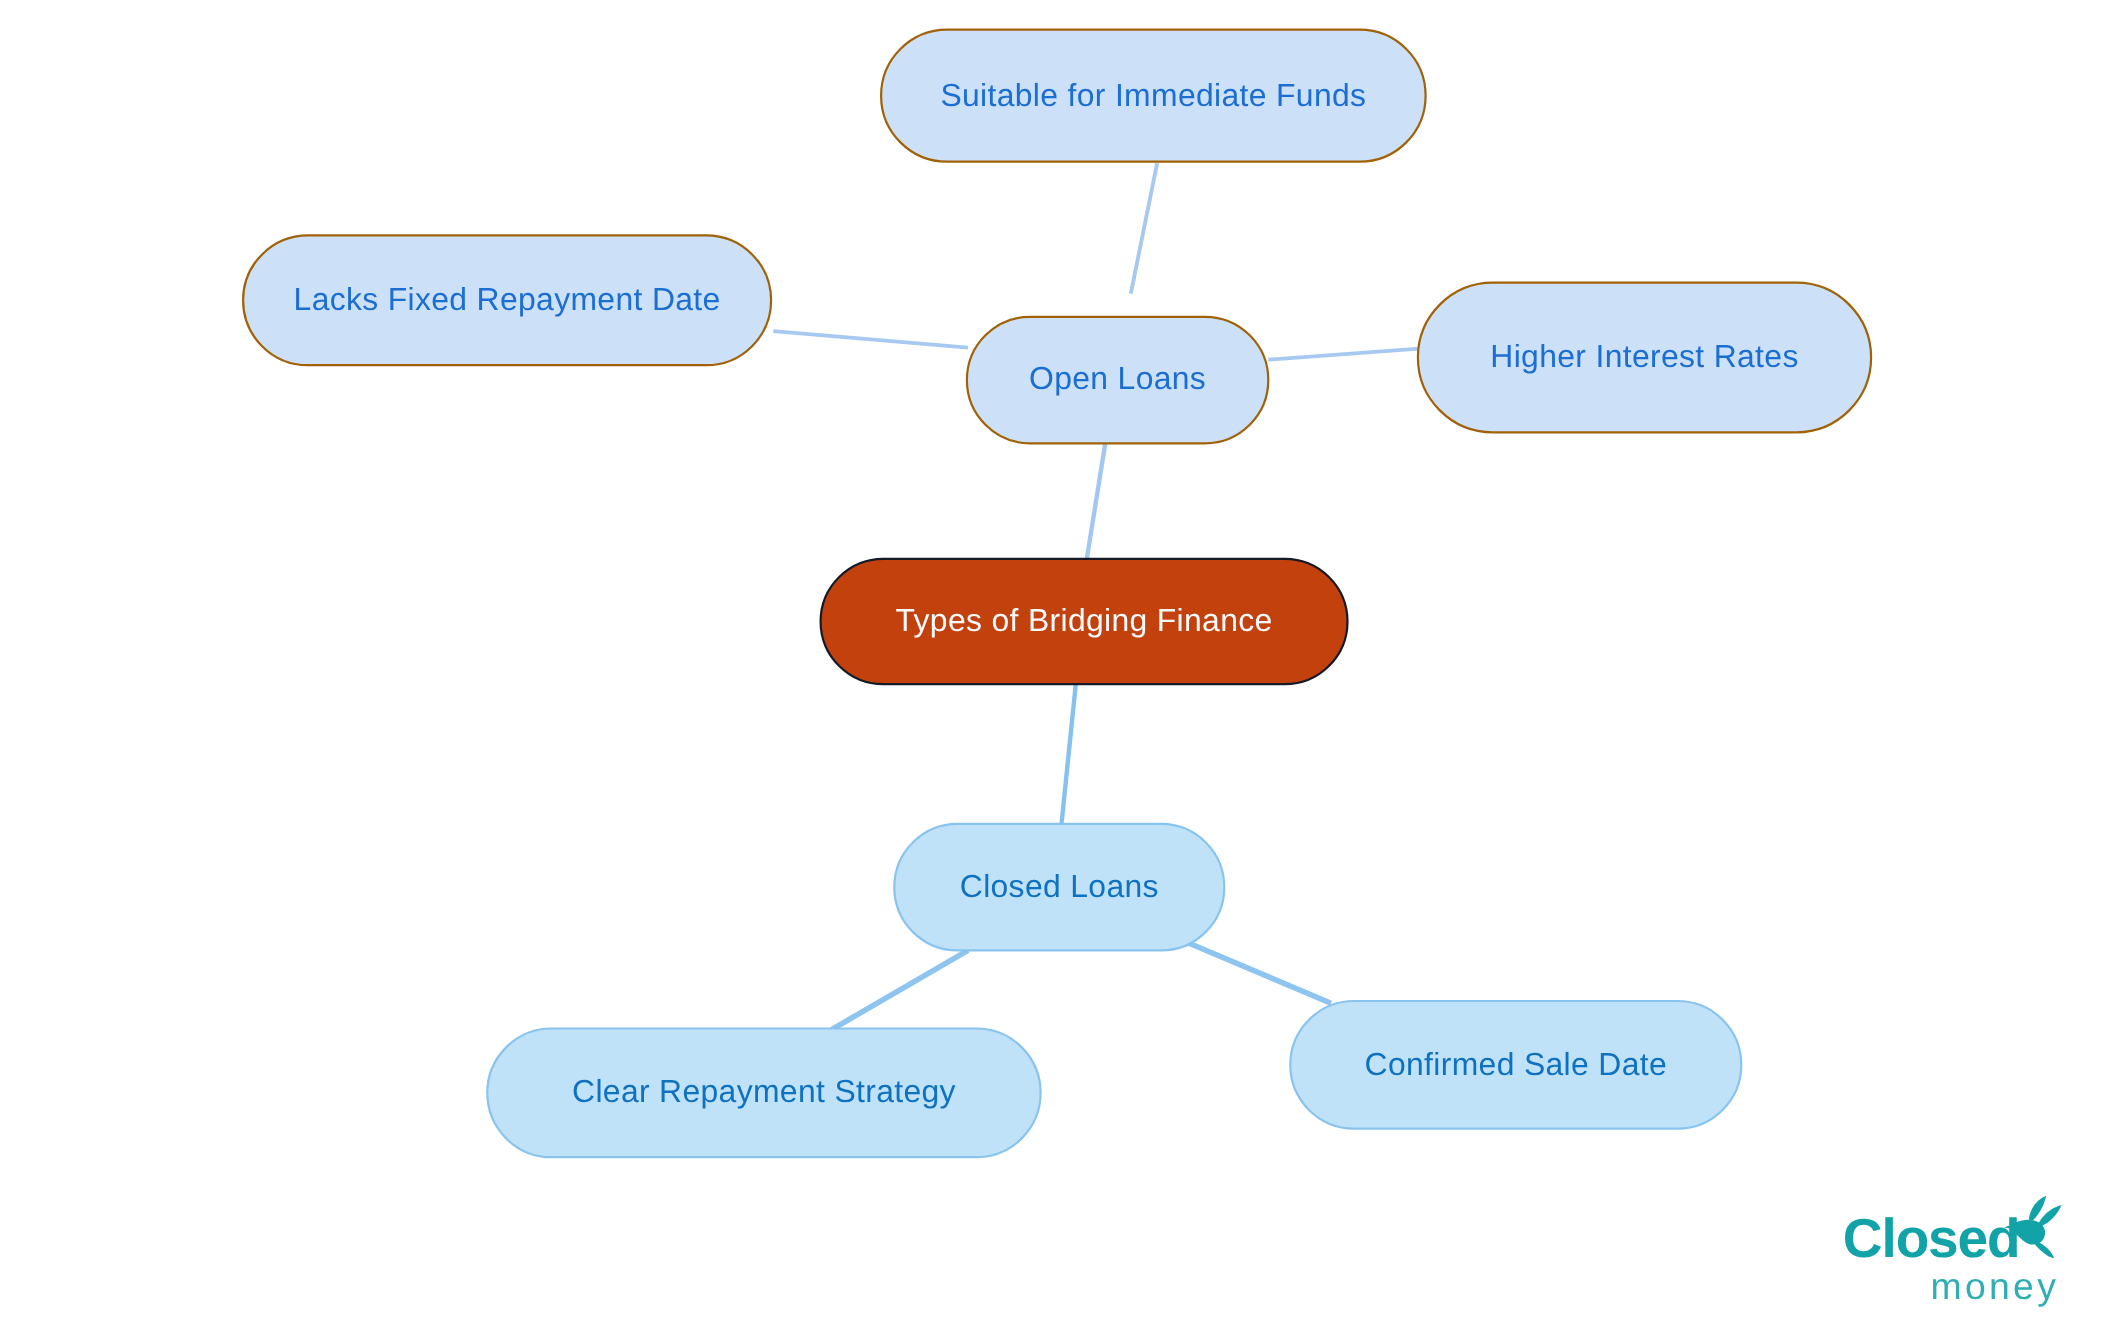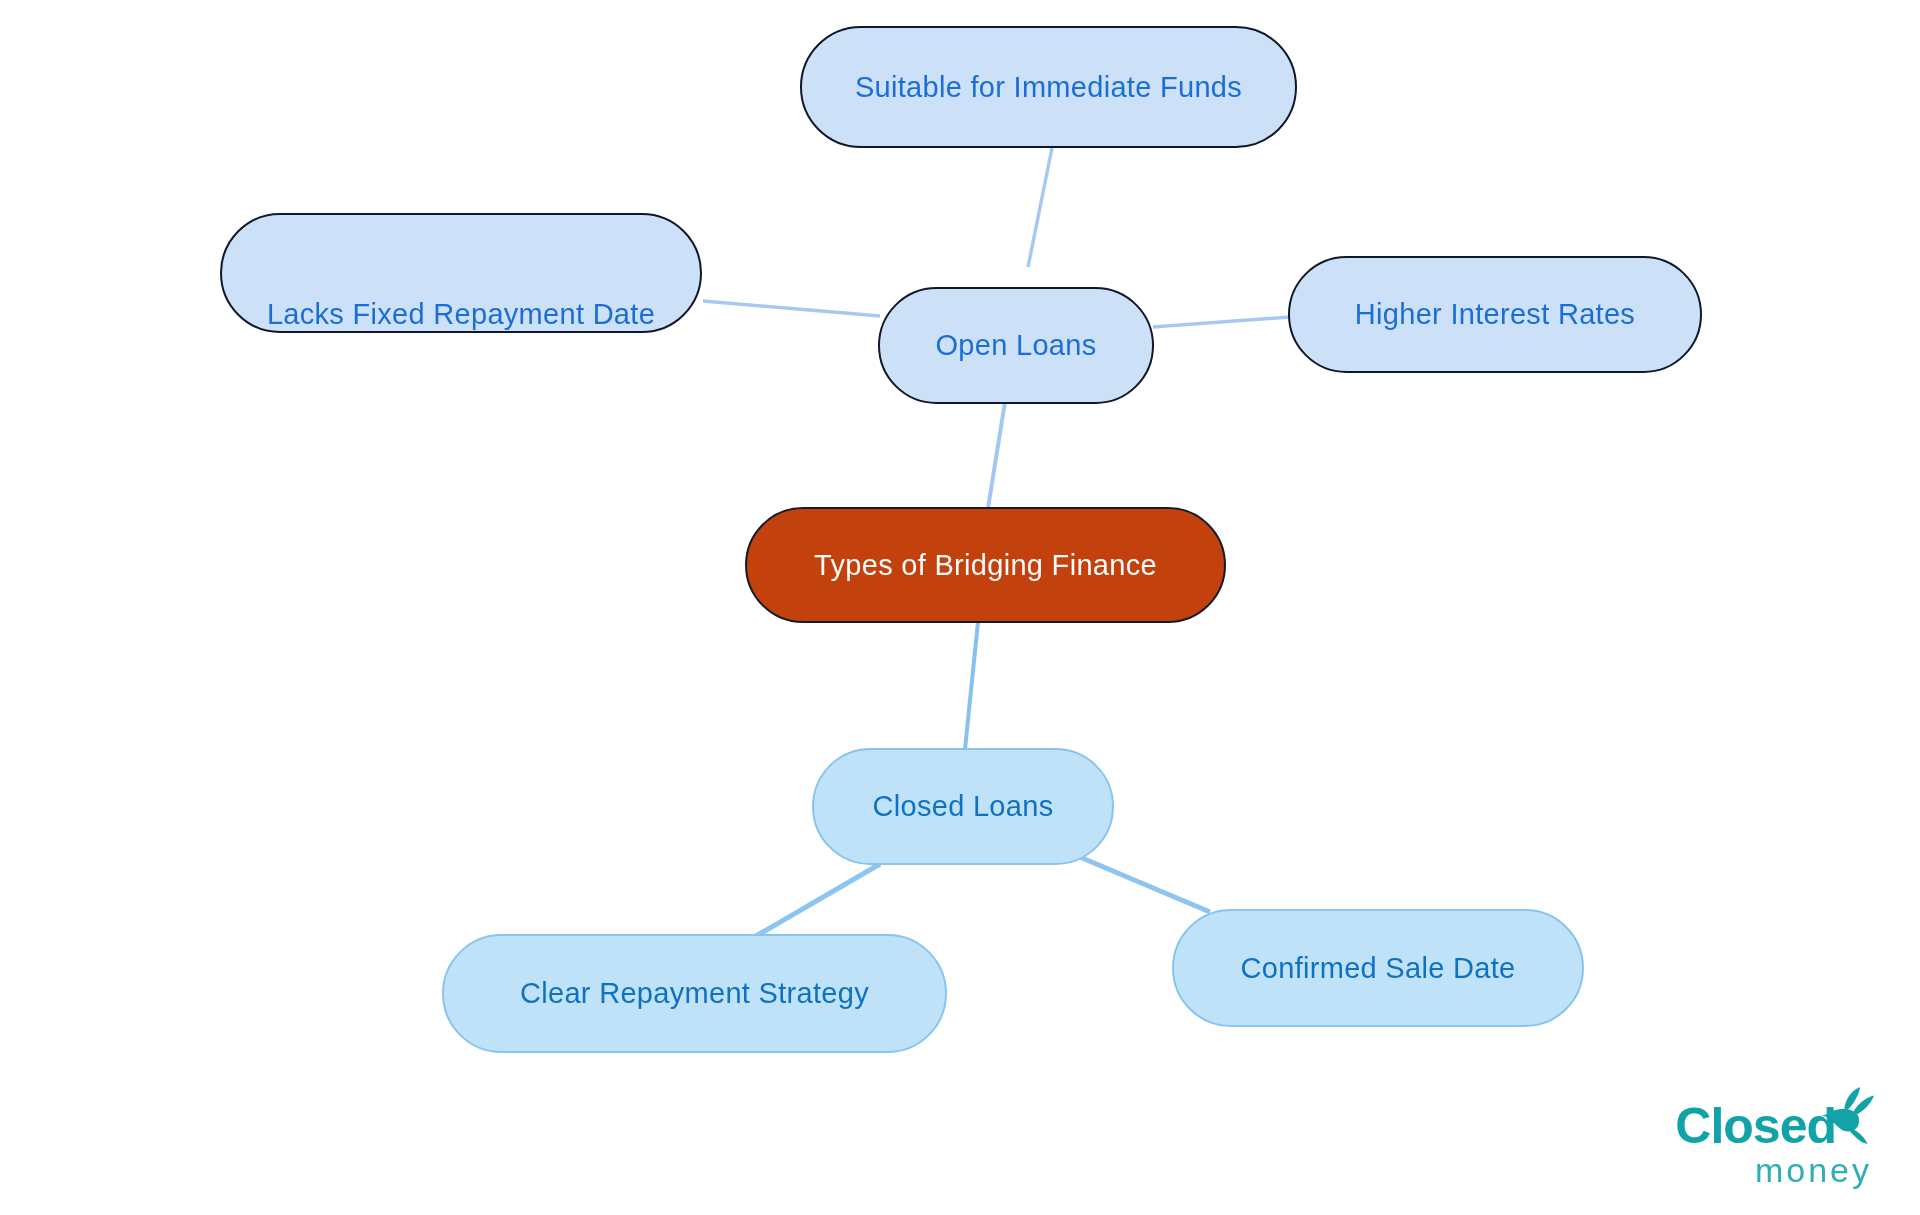--- a/index.html
+++ b/index.html
@@ -29,37 +29,37 @@
     justify-content: center;
     border-radius: 999px;
     box-sizing: border-box;
     font-size: 29px;
     letter-spacing: 0.3px;
     white-space: nowrap;
     cursor: default;
   }
   .node-open {
     background: #CCE0F8;
-    border: 2px solid #0f172a;
+    border: 2px solid #a16207;
     color: #1B6FD2;
   }
   .node-closed {
     background: #BFE2F9;
     border: 2px solid #89C4EF;
     color: #0F72C0;
   }
   .node-central {
     background: #c2410c;
     border: 2px solid #151B26;
     color: #F8FAFC;
   }
   
   #node-suitable  { left: 800px;  top: 26px;  width: 497px; height: 122px; }
-  #node-lacks     { left: 220px;  top: 213px; width: 482px; height: 120px; align-items: flex-end; }
-  #node-higher    { left: 1288px; top: 256px; width: 414px; height: 117px; }
+  #node-lacks     { left: 220px;  top: 213px; width: 482px; height: 120px; }
+  #node-higher    { left: 1288px; top: 256px; width: 414px; height: 138px; }
   #node-open      { left: 878px;  top: 267px; width: 276px; height: 117px; margin-top: 20px; }
   #node-central   { left: 745px;  top: 507px; width: 481px; height: 116px; }
   #node-closed    { left: 812px;  top: 748px; width: 302px; height: 117px; }
   #node-clear     { left: 442px;  top: 934px; width: 505px; height: 119px; }
   #node-confirmed { left: 1172px; top: 909px; width: 412px; height: 118px; text-align: center; }
 
   .logo {
     position: absolute;
     right: 44px;
     bottom: 14px;

